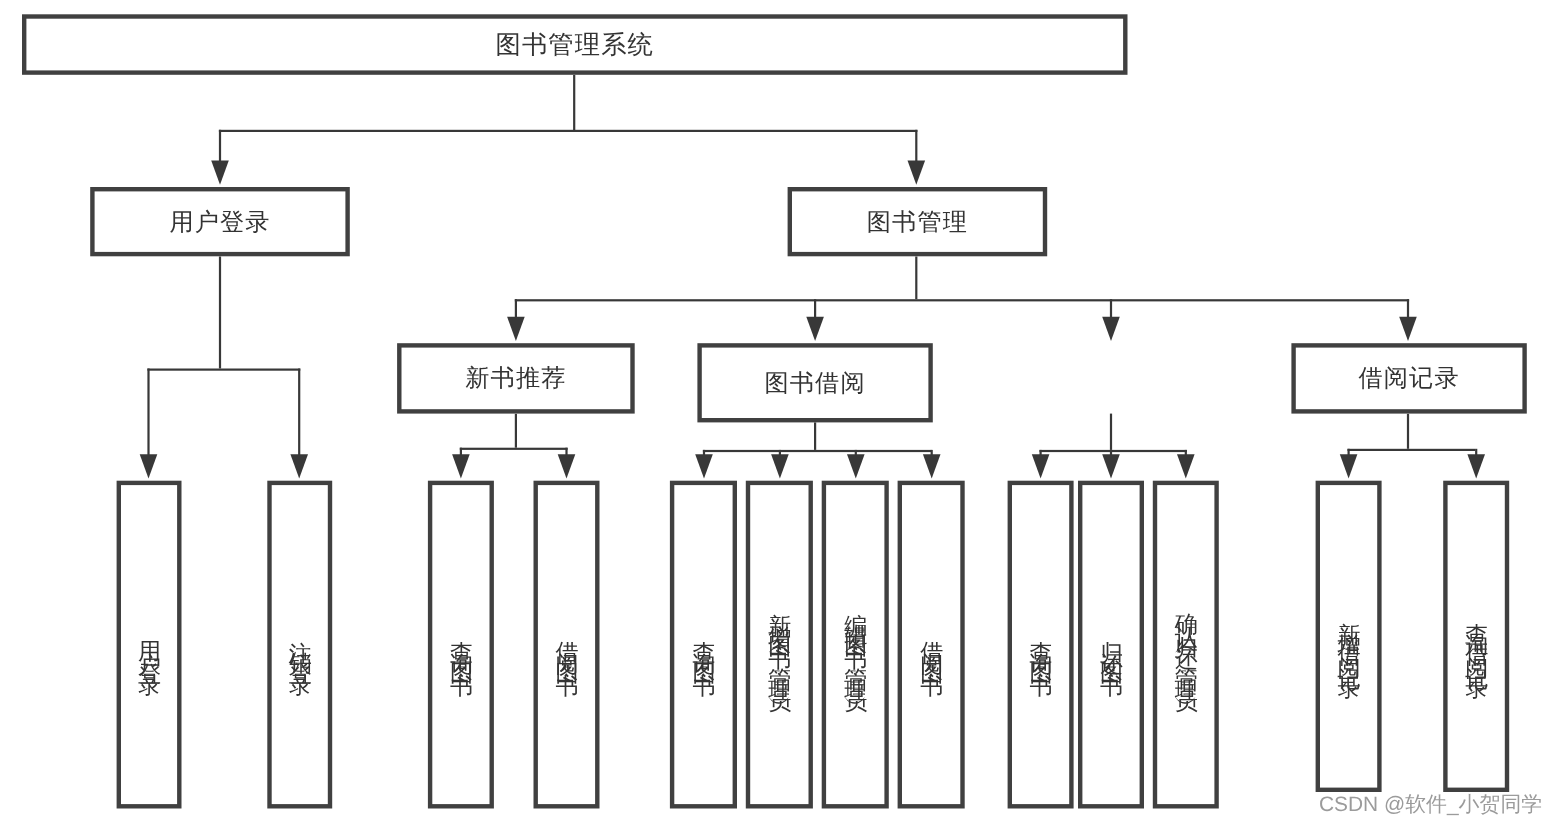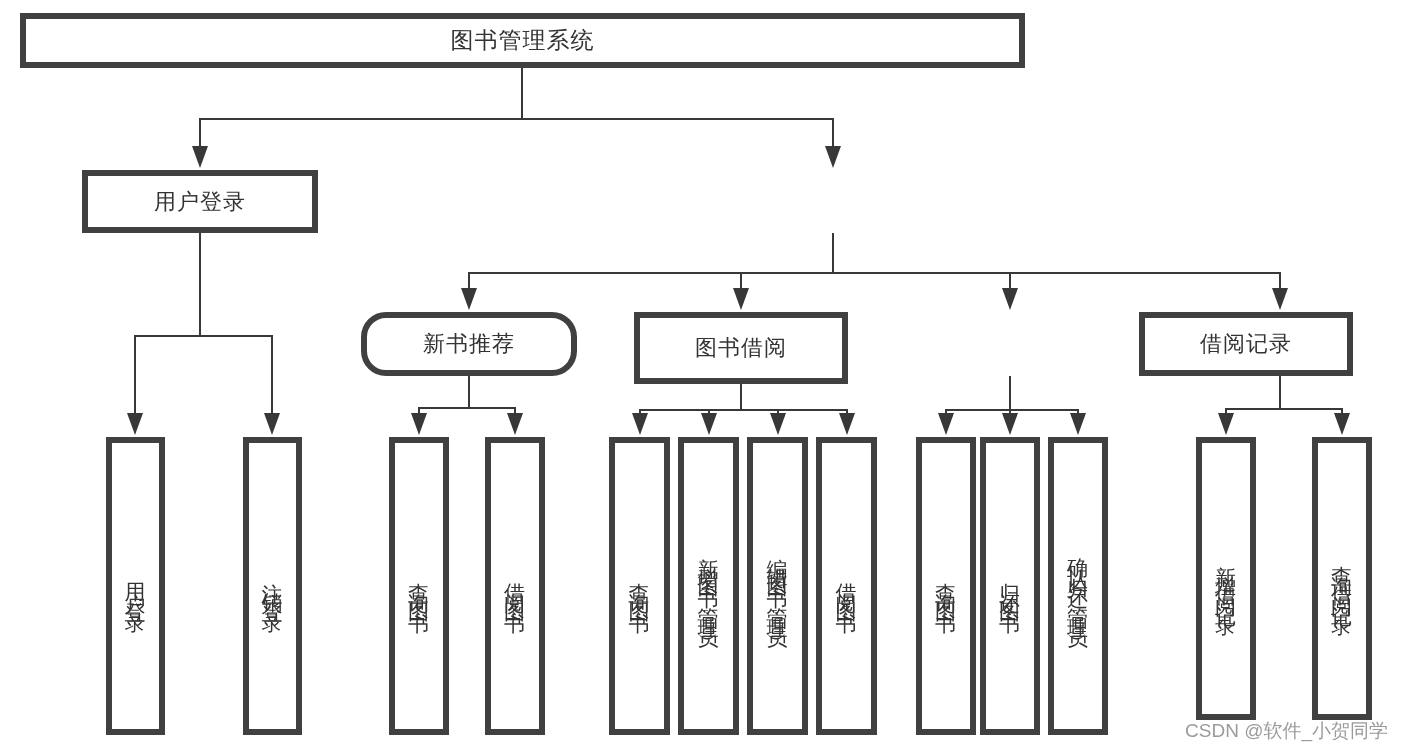--- a/index.html
+++ b/index.html
@@ -8,21 +8,21 @@
     width: 1405px;
     height: 747px;
     background: #ffffff;
     font-family: "Liberation Sans", "DejaVu Sans", sans-serif;
     overflow: hidden;
   }
   .box {
     position: absolute;
     box-sizing: border-box;
     background: #ffffff;
-    border: 6px solid #404040;
+    border: 4px solid #404040;
     display: flex;
     align-items: center;
     justify-content: center;
     color: #333333;
     z-index: 2;
   }
   .box .label {
     font-size: 22px;
     letter-spacing: 1px;
     white-space: nowrap;
@@ -71,46 +71,49 @@
   <div class="vline" style="left:521px; top:68px; height:51px;"></div>
   <div class="hline" style="left:199px; top:118px; width:635px;"></div>
   <div class="vline" style="left:199px; top:118px; height:32px;"></div>
   <div class="arrowhead" style="left:192px; top:146px;"></div>
   <div class="vline" style="left:832px; top:118px; height:32px;"></div>
   <div class="arrowhead" style="left:825px; top:146px;"></div>
 
   <div class="box" style="left:82px; top:170px; width:236px; height:63px;">
     <span class="label">用户登录</span>
   </div>
+  <div class="box" style="left:716px; top:170px; width:236px; height:63px;">
+    <span class="label">图书管理</span>
+  </div>
 
   <div class="vline" style="left:199px; top:233px; height:102px;"></div>
   <div class="hline" style="left:134px; top:335px; width:139px;"></div>
   <div class="vline" style="left:134px; top:335px; height:80px;"></div>
   <div class="arrowhead" style="left:127px; top:413px;"></div>
   <div class="vline" style="left:271px; top:335px; height:80px;"></div>
   <div class="arrowhead" style="left:264px; top:413px;"></div>
 
   <div class="vline" style="left:832px; top:233px; height:39px;"></div>
   <div class="hline" style="left:468px; top:272px; width:813px;"></div>
   <div class="vline" style="left:468px; top:272px; height:20px;"></div>
   <div class="arrowhead" style="left:461px; top:288px;"></div>
   <div class="vline" style="left:740px; top:272px; height:20px;"></div>
   <div class="arrowhead" style="left:733px; top:288px;"></div>
   <div class="vline" style="left:1009px; top:272px; height:20px;"></div>
   <div class="arrowhead" style="left:1002px; top:288px;"></div>
   <div class="vline" style="left:1279px; top:272px; height:20px;"></div>
   <div class="arrowhead" style="left:1272px; top:288px;"></div>
 
-  <div class="box" style="left:361px; top:312px; width:216px; height:64px;border-radius:25px;">
+  <div class="box" style="left:361px; top:312px; width:216px; height:64px;">
     <span class="label">新书推荐</span>
   </div>
   <div class="box" style="left:634px; top:312px; width:214px; height:72px;">
     <span class="label">图书借阅</span>
   </div>
-  <div class="box" style="left:1139px; top:312px; width:214px; height:64px;">
+  <div class="box" style="left:1174px; top:312px; width:214px; height:64px;">
     <span class="label">借阅记录</span>
   </div>
 
   <div class="vline" style="left:468px; top:376px; height:31px;"></div>
   <div class="hline" style="left:418px; top:407px; width:98px;"></div>
   <div class="vline" style="left:418px; top:407px; height:8px;"></div>
   <div class="arrowhead" style="left:411px; top:413px;"></div>
   <div class="vline" style="left:514px; top:407px; height:8px;"></div>
   <div class="arrowhead" style="left:507px; top:413px;"></div>
 
@@ -178,15 +181,15 @@
     <span class="label">确认归还（管理员）</span>
   </div>
 
   <div class="box vbox" style="left:1196px; top:437px; width:60px; height:283px;">
     <span class="label">新增借阅记录</span>
   </div>
   <div class="box vbox" style="left:1312px; top:437px; width:60px; height:283px;">
     <span class="label">查询借阅记录</span>
   </div>
 
-  <div class="watermark" style="right:17px; top:718px;text-align:center;">CSDN @软件_小贺同学</div>
+  <div class="watermark" style="right:3px; top:718px;text-align:center;">CSDN @软件_小贺同学</div>
 
 </div>
 
 </body></html>

